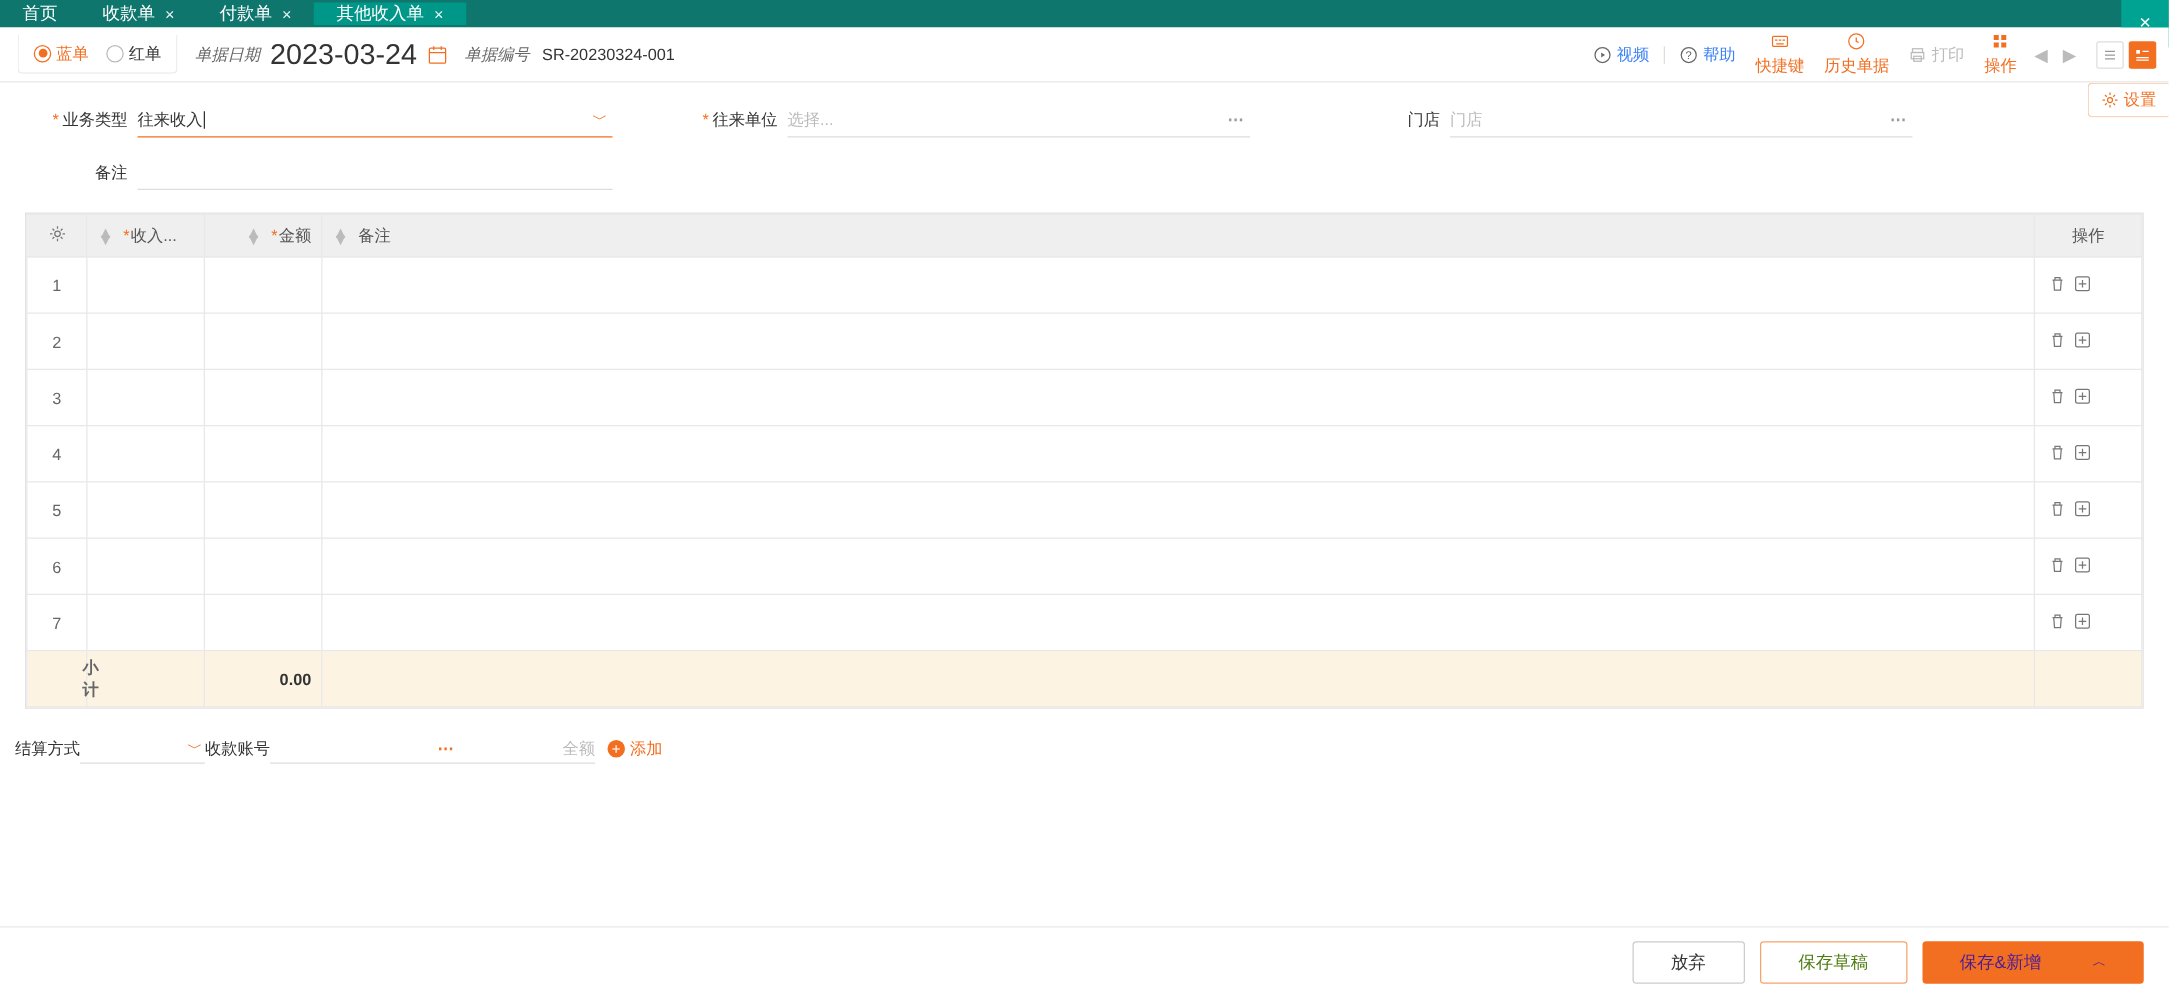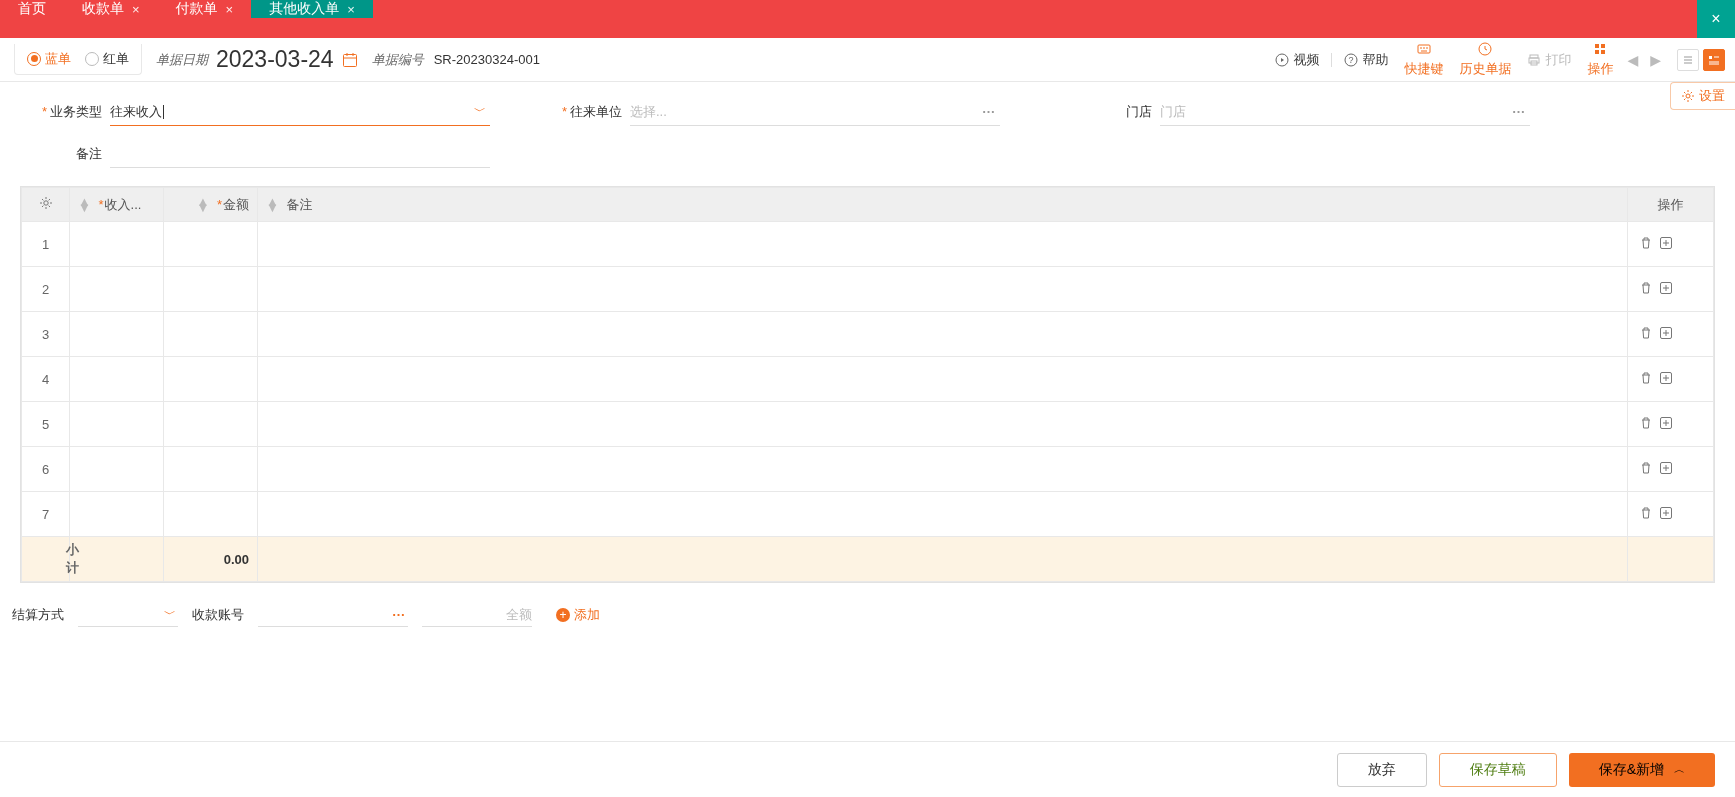--- a/index.html
+++ b/index.html
@@ -1,37 +1,37 @@
 <!DOCTYPE html>
 <html><head>
 <meta charset="utf-8">
 <style>
 * { box-sizing: border-box; margin: 0; padding: 0; }
 body { font-family: "Microsoft YaHei", Arial, sans-serif; font-size: 13px; color: #333; background: #fff; overflow: hidden; }
 
 
-.tabbar { height: 38px; background: #ef4444; display: flex; align-items: flex-start; position: relative; }
+.tabbar { height: 22px; background: #0f766e; display: flex; align-items: center; position: relative; }
 .tabbar .tab { display: flex; align-items: center; padding: 0 18px; color: #fff; font-size: 14px; cursor: pointer; }
 .tabbar .tab.active { background: #009688; }
 .tabbar .tab .close { margin-left: 8px; font-size: 13px; opacity: .9; }
 .tabbar .topclose { position: absolute; right: 0; top: 0; width: 38px; height: 38px; background: #00a392; color: #fff; display: flex; align-items: center; justify-content: center; cursor: pointer; font-size: 16px; }
 
 
 .toolbar { height: 44px; border-bottom: 1px solid #e8e8e8; display: flex; align-items: center; padding: 0 14px; background: #fff; position: relative; text-align: center; }
 .toolbar-left { display: flex; align-items: center; gap: 14px; border: 1px solid #e8e8e8; border-top: none; border-bottom-left-radius: 4px; border-bottom-right-radius: 4px; padding: 6px 12px; margin-top: -1px; }
 .radio { display: inline-flex; align-items: center; gap: 4px; font-size: 13px; cursor: pointer; }
 .radio .dot { width: 14px; height: 14px; border: 1px solid #bbb; border-radius: 50%; display: inline-flex; align-items: center; justify-content: center; }
 .radio.selected .dot { border-color: #f26f21; }
 .radio.selected .dot:after { content:""; width:7px; height:7px; background:#f26f21; border-radius:50%; }
 .radio.selected span.lbl { color:#f26f21; }
 .lbl-gray { color:#666;font-style:italic; }
 .date-val { font-size: 23px; color:#333; cursor:pointer; }
 .toolbar .bill-no { display:flex; align-items:center; gap:10px; margin-left:14px; }
 .toolbar-right { position:absolute; right:10px; top:0; height:44px; display:flex; align-items:center; gap:8px; }
-.rbtn { display:inline-flex; align-items:center; gap:4px; color:#404040; font-size:13px; cursor:pointer; padding:2px 4px; }
+.rbtn { display:inline-flex; align-items:center; gap:4px; color:#3b82f6; font-size:13px; cursor:pointer; padding:2px 4px; }
 .rbtn.orange { color:#f26f21;flex-direction:column; }
 .rbtn.disabled { color:#bbb; cursor:default; }
 .sep { width:1px; height:14px; background:#ddd; }
 .iconbox { width:16px; height:16px; display:inline-flex; align-items:center; justify-content:center; }
 .navarrow { color:#bbb; font-size:14px; padding:0 2px; }
 .viewtoggle { display:flex; gap:4px; margin-left:6px; }
 .vt { width:22px; height:22px; border:1px solid #ddd; display:flex; align-items:center; justify-content:center; cursor:pointer; color:#999; border-radius:2px; }
 .vt.active { border-color:#f26f21; background:#f26f21; color:#fff; }
 
 
@@ -58,34 +58,34 @@
 .col-inc { width:94px; }
 .col-amt { width:94px; text-align:right; }
 .col-ops { width:86px; text-align:center; }
 thead .gear { text-align:center; }
 .sort { display:inline-flex; flex-direction:column; margin-right:4px; line-height:6px; color:#bbb; vertical-align:middle; }
 .thlabel .req2:before { content:"*"; color:#f26f21; margin-right:1px; }
 tr.subtotal td { background:#fdf3e3; font-weight:bold;padding-left:44px; }
 .ops-cell svg { margin:0 3px; cursor:pointer; }
 
 
-.settlerow { display:flex; align-items:center; gap:14px; padding:20px 12px 8px 12px; font-size:13px; color:#333; }
+.settlerow { display:flex; align-items:center; gap:0; padding:20px 12px 8px 12px; font-size:13px; color:#333; }
 .settlerow .sinput { border-bottom:1px solid #ddd; height:24px; min-width:90px; position:relative; display:flex; align-items:center; }
 .settlerow .caret2 { color:#f26f21; font-size:12px; margin-left:auto; padding-right:2px; }
 .settlerow .dots2 { color:#f26f21; font-weight:bold; letter-spacing:1px; margin-left:auto; padding-right:2px; }
 .settlerow .ph2 { color:#bbb; text-align:right; width:100%; }
 .addbtn { color:#f26f21; display:inline-flex; align-items:center; gap:4px; cursor:pointer; margin-left:10px; }
 .addbtn .plus { width:14px; height:14px; border-radius:50%; background:#f26f21; color:#fff; display:flex; align-items:center; justify-content:center; font-size:12px; line-height:1; }
 
 
 .footer { position:fixed; bottom:0; left:0; right:0; height:56px; border-top:1px solid #e8e8e8; background:#fff; display:flex; align-items:center; justify-content:flex-end; padding:0 20px 0 0; gap:12px; }
 .btn { height:34px; padding:0 30px; border-radius:3px; font-size:14px; cursor:pointer; display:inline-flex; align-items:center; }
 .btn.plain { border:1px solid #ccc; background:#fff; color:#333; }
 .btn.outline { border:1px solid #f6a36b; background:#fff; color:#4d7c0f; }
-.btn.primary { border:none; background:#f26f21; color:#000000; }
+.btn.primary { border:none; background:#f26f21; color:#4c1d95;gap:31px; }
 .btn.primary .chev { margin-left:10px; font-size:11px; }
 
 svg { flex-shrink:0; }
 </style>
 </head>
 <body>
 
 <div class="tabbar">
   <div class="tab">
       <span>首页</span>

